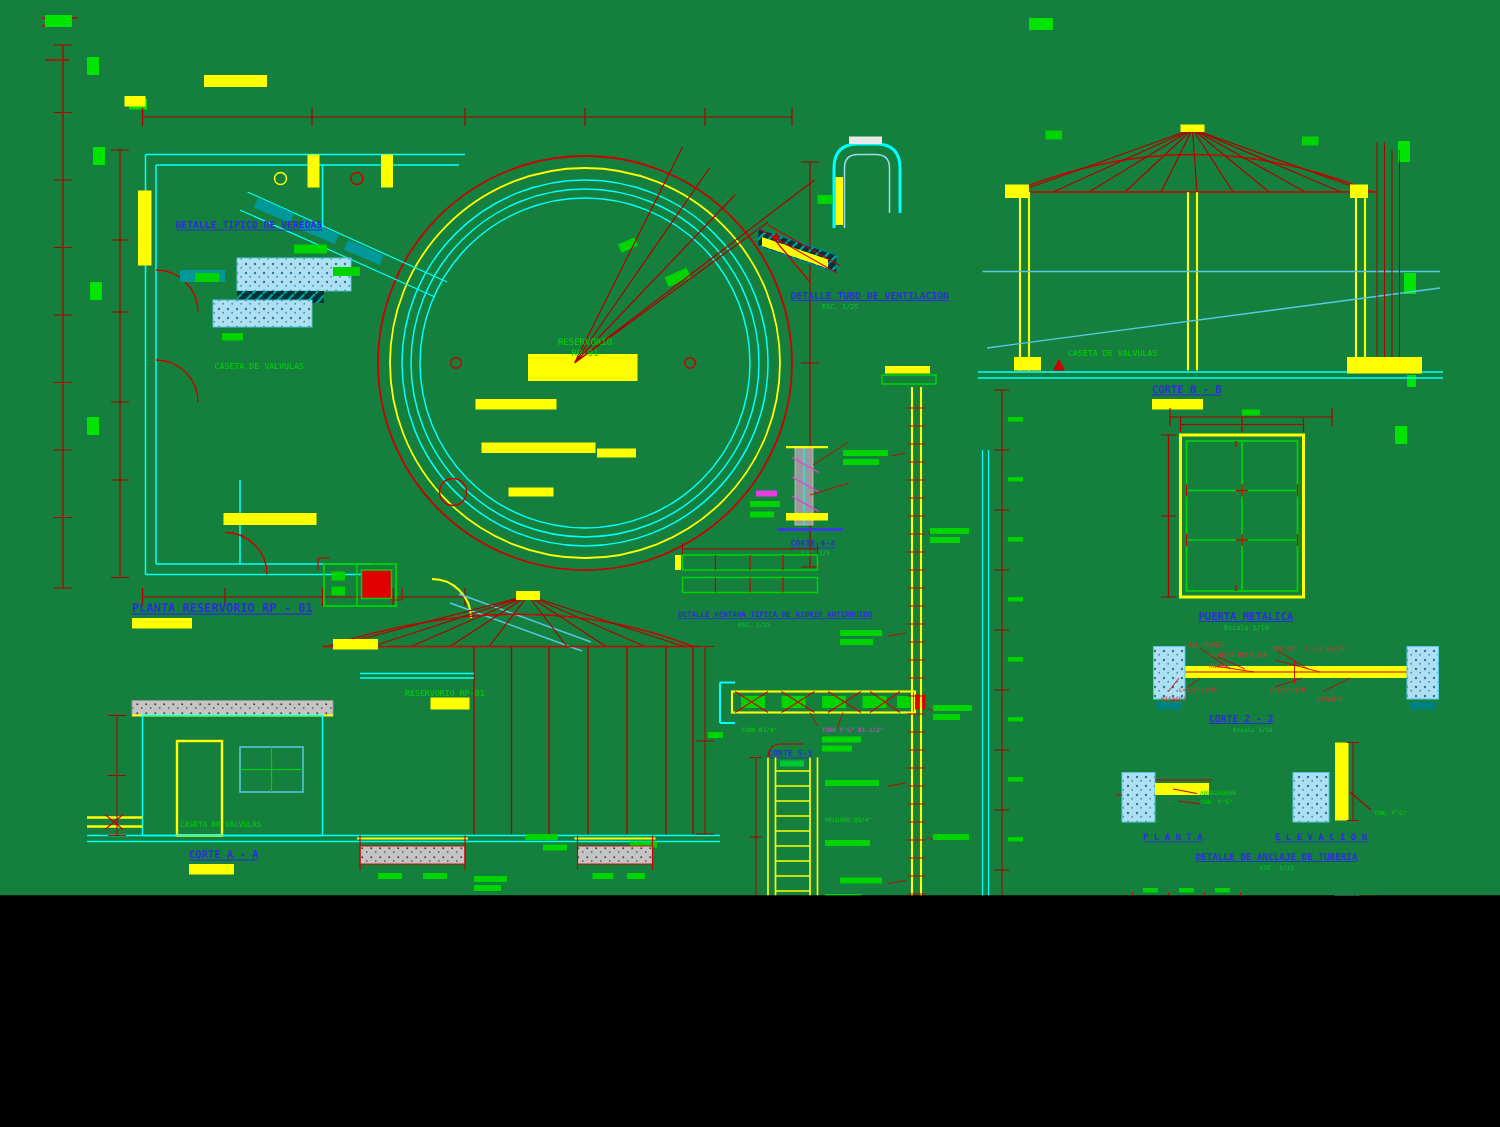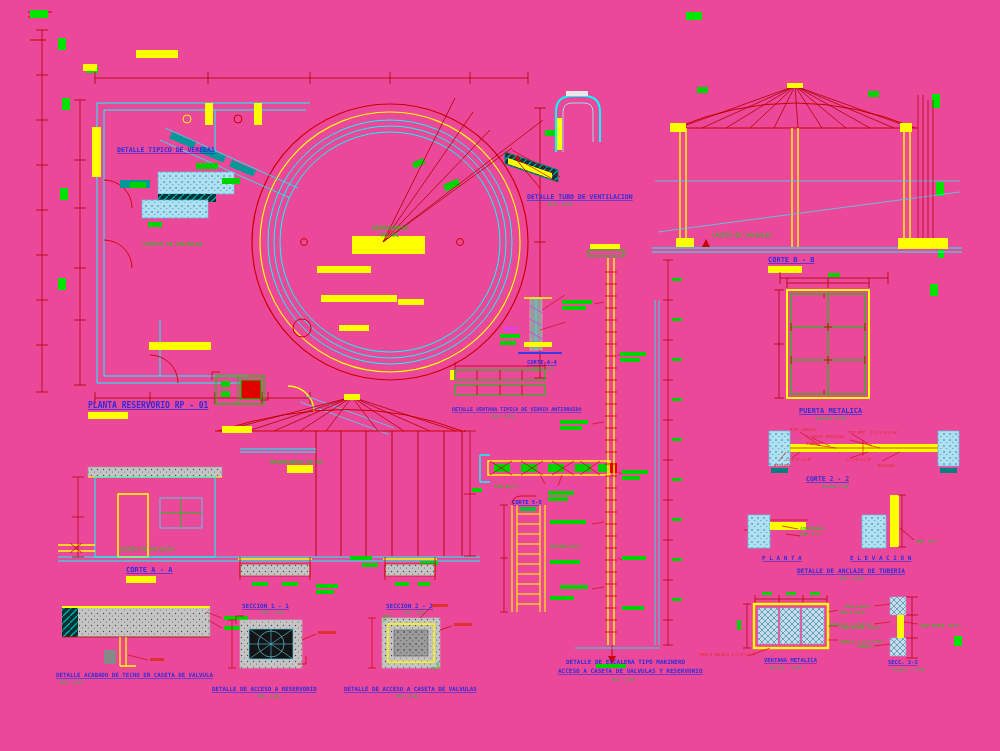--- a/index.html
+++ b/index.html
@@ -1,16 +1,16 @@
 <!DOCTYPE html>
 <html><head>
 <meta charset="utf-8">
 <style>
   html,body{margin:0;padding:0;background:#000;}
-  .canvas{position:relative;width:1000px;height:751px;background:#ec4899;overflow:hidden;
+  .canvas{position:relative;width:1000px;height:597px;background:#15803d;overflow:hidden;
           font-family:"DejaVu Sans Mono", monospace;}
   svg{display:block;}
   text{font-family:"DejaVu Sans Mono", monospace;}
   .title{fill:#2d2dde;font-weight:bold;text-decoration:underline;}
   .scale{fill:#00c832;}
   .glabel{fill:#00d400;}
   .rlabel{fill:#e03030;}
   .mlabel{fill:#e040e0;}
 </style>
 </head>

